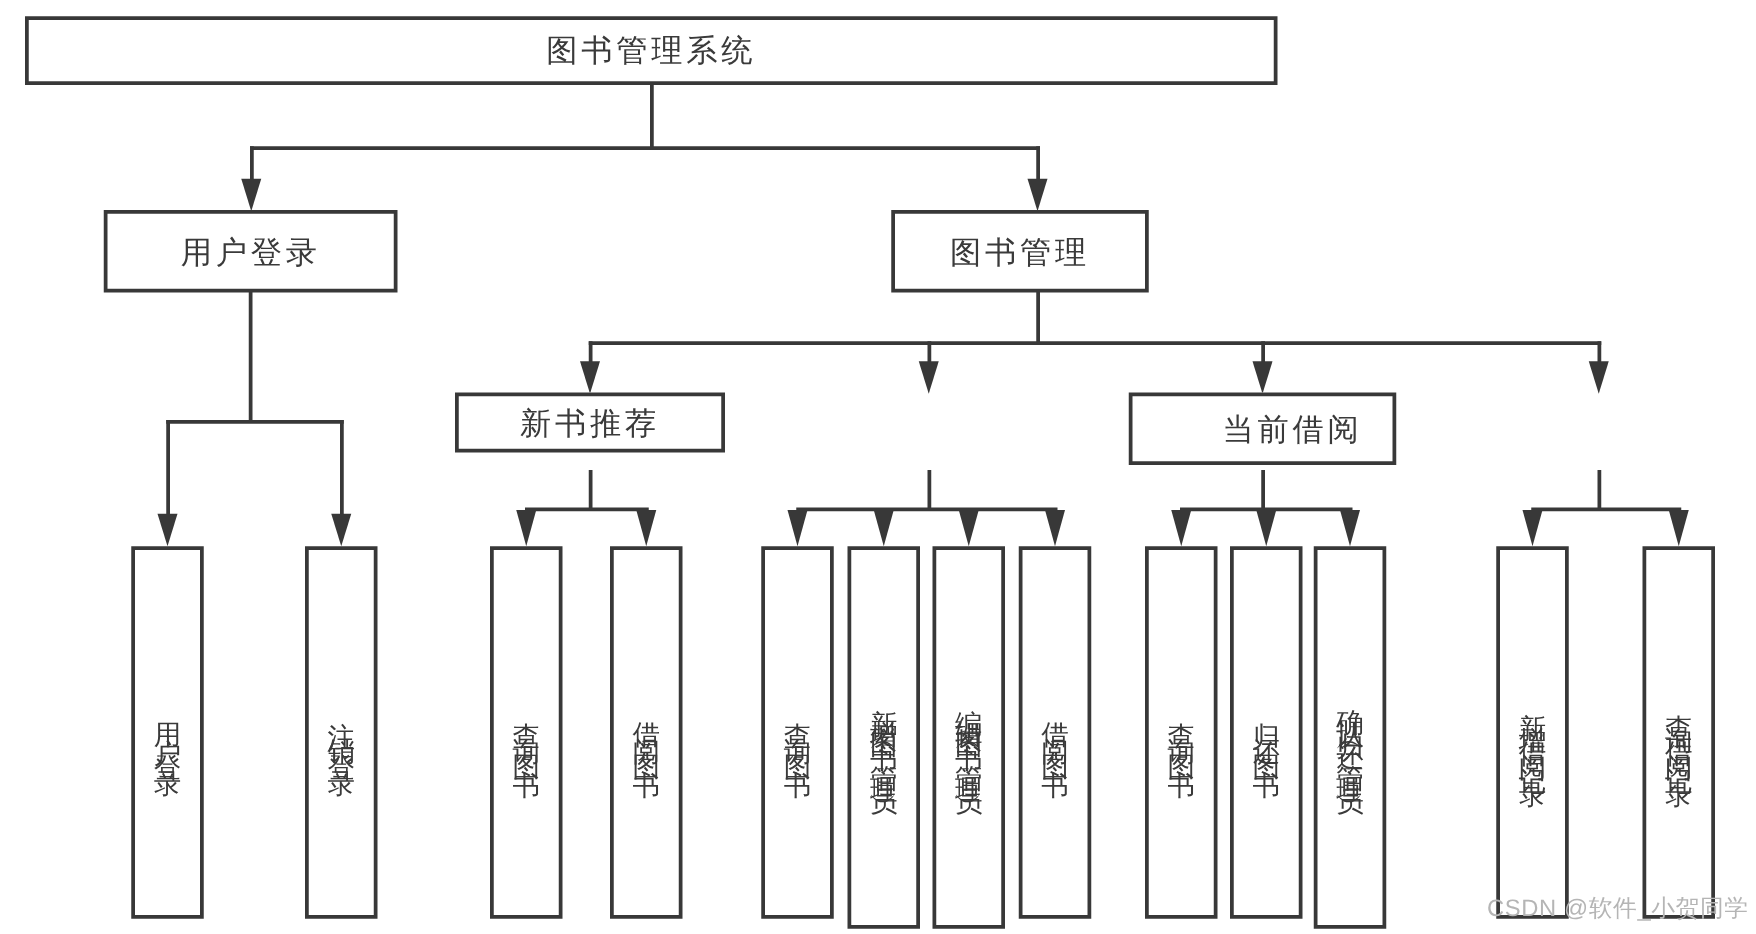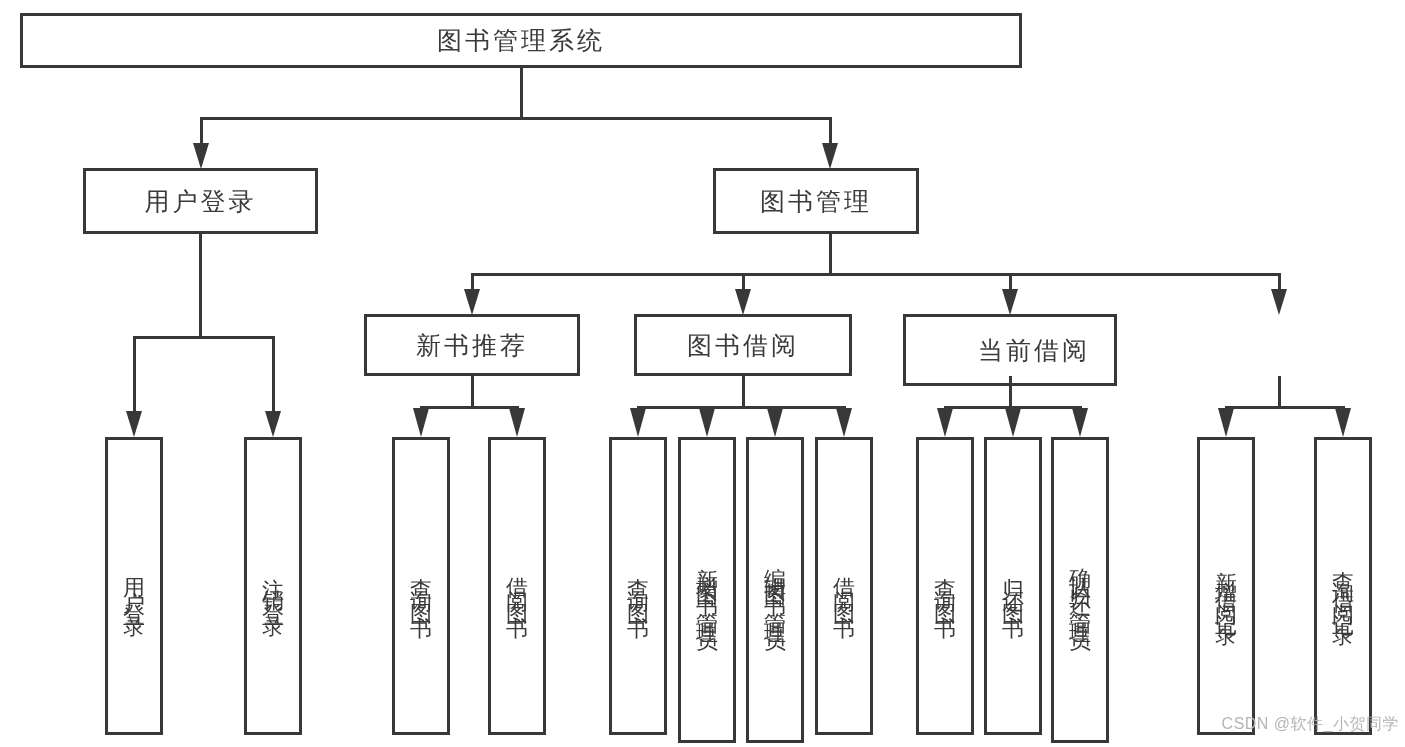--- a/index.html
+++ b/index.html
@@ -30,21 +30,21 @@
   .line { position:absolute; background:var(--line); }
   .arr {
     position:absolute; width:0; height:0;
     border-left:8px solid transparent;
     border-right:8px solid transparent;
     border-top:26px solid var(--line);
   }
   .arr-leaf { border-top-width:29px; }
   .watermark {
     position:absolute; right:6px; top:714px;
-    font-size:16px; color:var(--wm); white-space:nowrap;
+    font-size:19px; color:var(--wm); white-space:nowrap;
     letter-spacing:0.5px;
   }
 </style>
 </head>
 <body>
 
 <div class="canvas">
 
   <div class="box hbox" style="left:20px;top:13px;width:1002px;height:55px;">
       <span>图书管理系统</span>
@@ -75,27 +75,24 @@
   <div class="line" style="left:471px;top:273px;width:810px;height:3px;"></div>
   <div class="line" style="left:471px;top:273px;width:3px;height:17px;"></div>
   <div class="arr" style="left:464px;top:289px;"></div>
   <div class="line" style="left:742px;top:273px;width:3px;height:17px;"></div>
   <div class="arr" style="left:735px;top:289px;"></div>
   <div class="line" style="left:1009px;top:273px;width:3px;height:17px;"></div>
   <div class="arr" style="left:1002px;top:289px;"></div>
   <div class="line" style="left:1278px;top:273px;width:3px;height:17px;"></div>
   <div class="arr" style="left:1271px;top:289px;"></div>
 
-  <div class="box hbox" style="left:364px;top:314px;width:216px;height:62px;align-items:center;">
+  <div class="box hbox" style="left:364px;top:314px;width:216px;height:48px;align-items:center;">
       <span>新书推荐</span>
     </div>
-  <div class="box hbox" style="left:634px;top:314px;width:218px;height:62px;">
-      <span>图书借阅</span>
-    </div>
-  <div class="box hbox" style="left:903px;top:314px;width:214px;height:72px;padding-left:48px;">
+  <div class="box hbox" style="left:903px;top:314px;width:214px;height:58px;padding-left:48px;">
       <span>当前借阅</span>
     </div>
 
   <div class="line" style="left:471px;top:376px;width:3px;height:32px;"></div>
   <div class="line" style="left:420px;top:406px;width:99px;height:3px;"></div>
   <div class="arr arr-leaf" style="left:413px;top:408px;"></div>
   <div class="arr arr-leaf" style="left:509px;top:408px;"></div>
 
   <div class="line" style="left:742px;top:376px;width:3px;height:32px;"></div>
   <div class="line" style="left:637px;top:406px;width:209px;height:3px;"></div>

